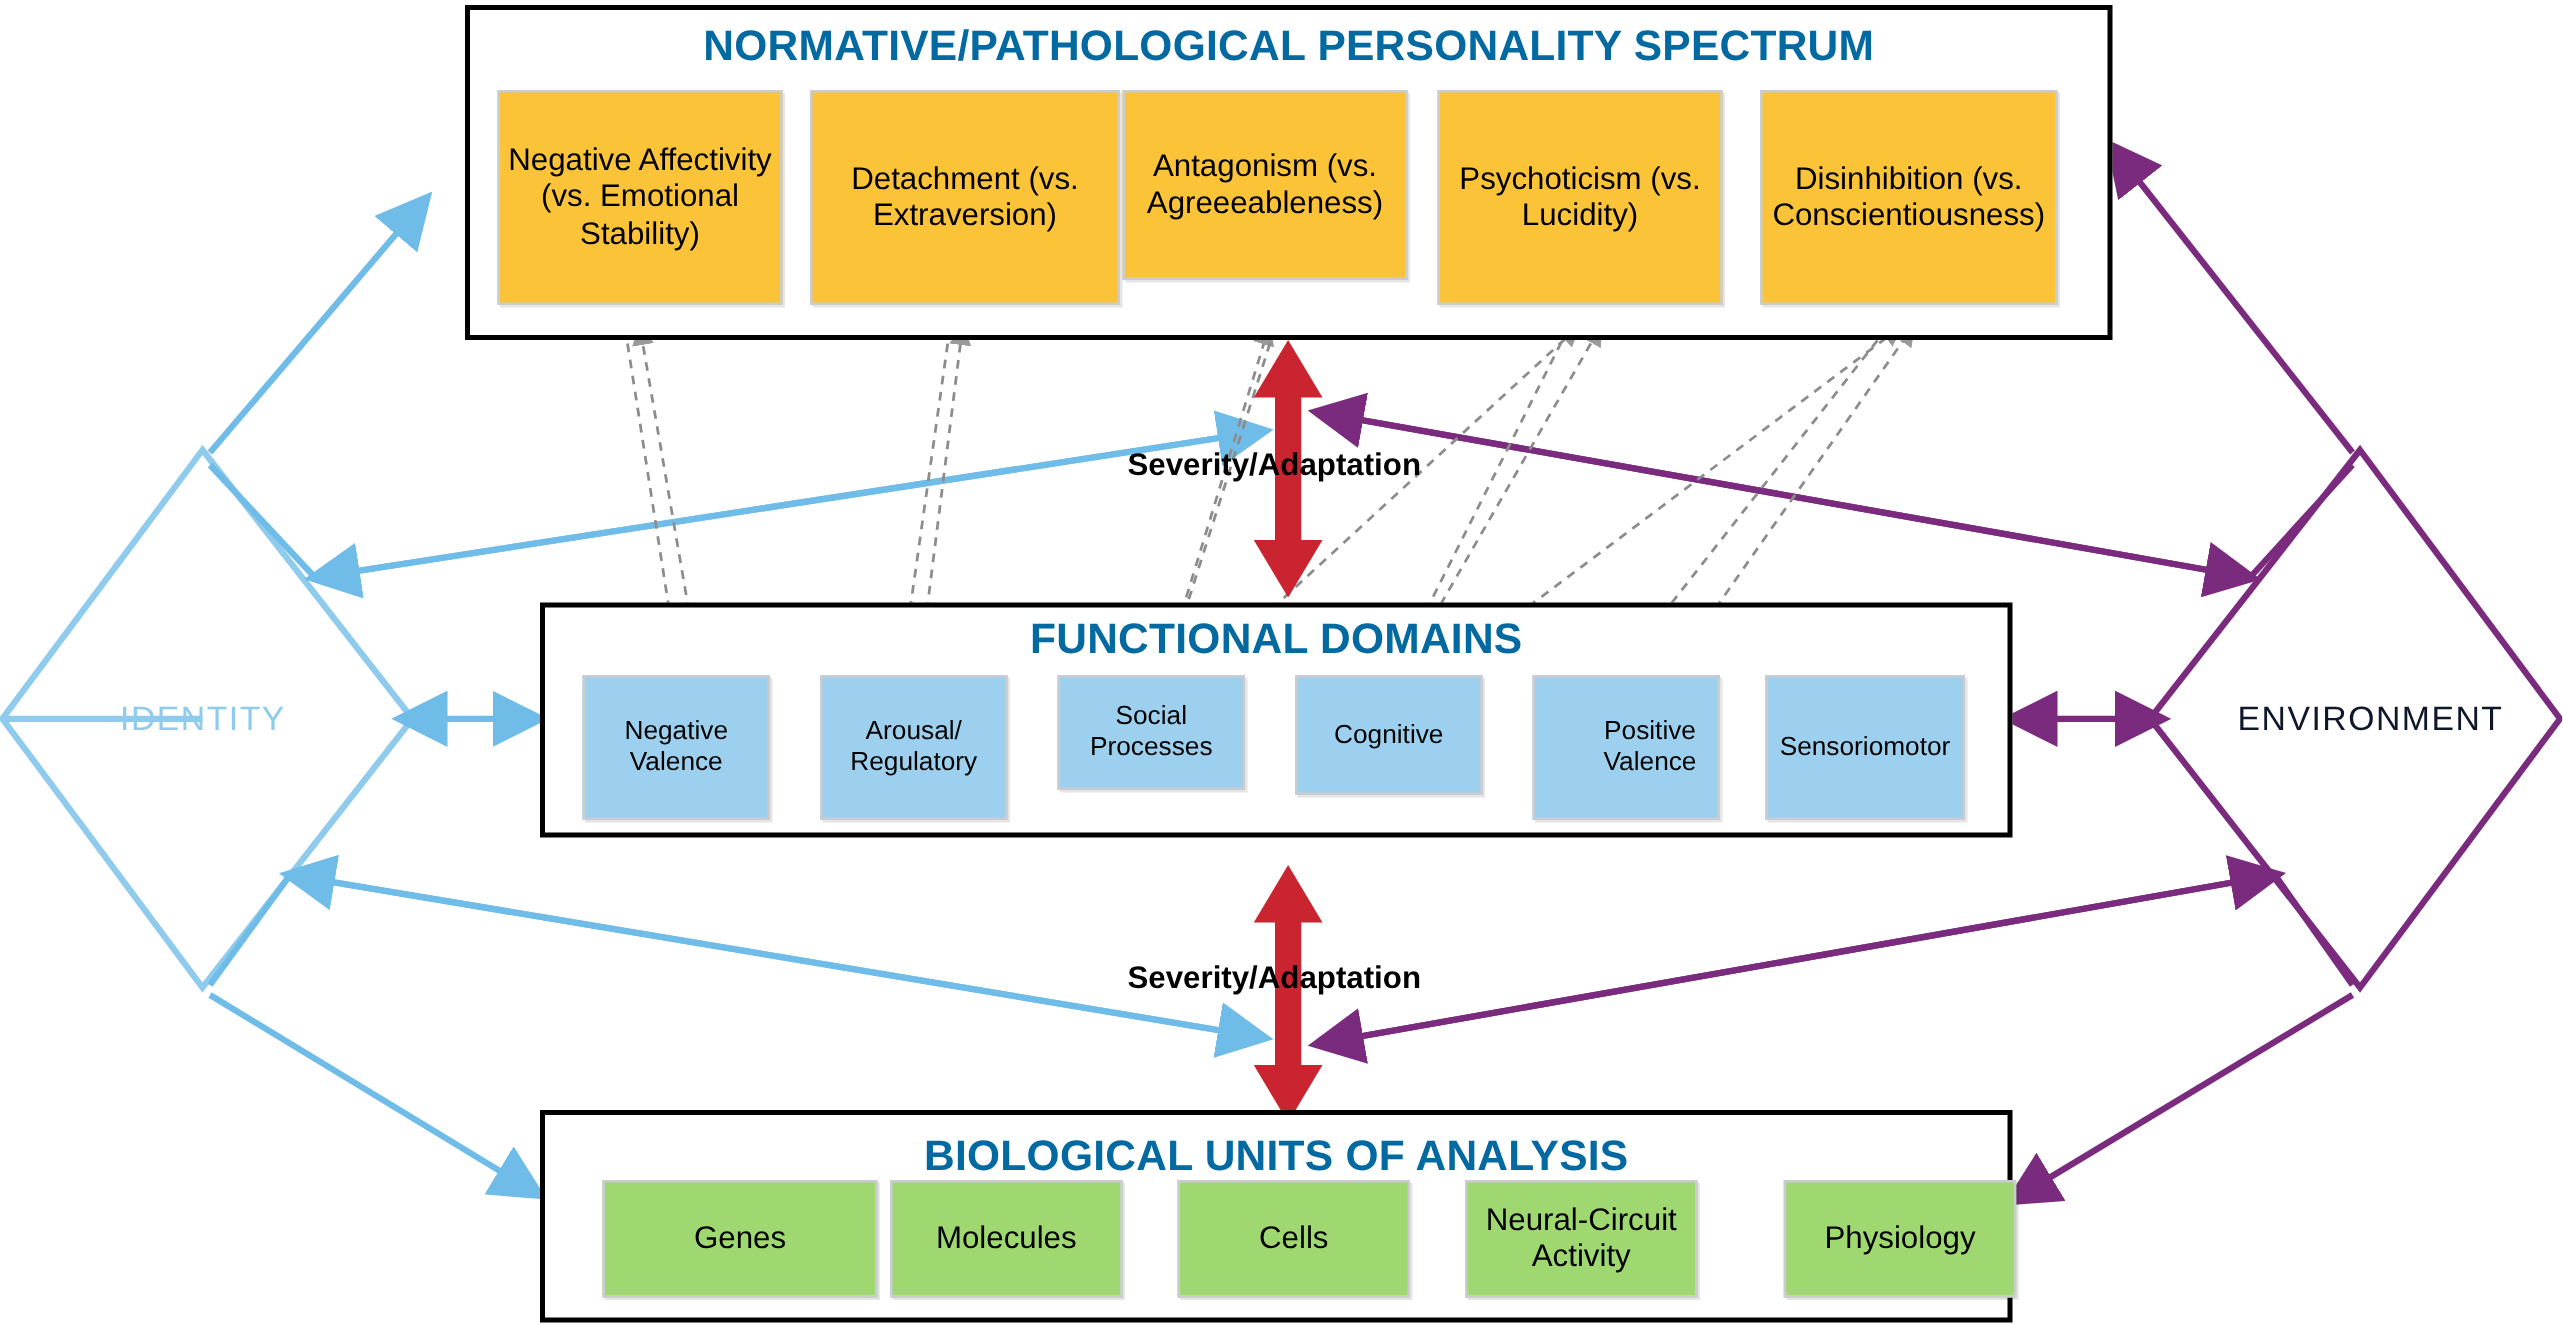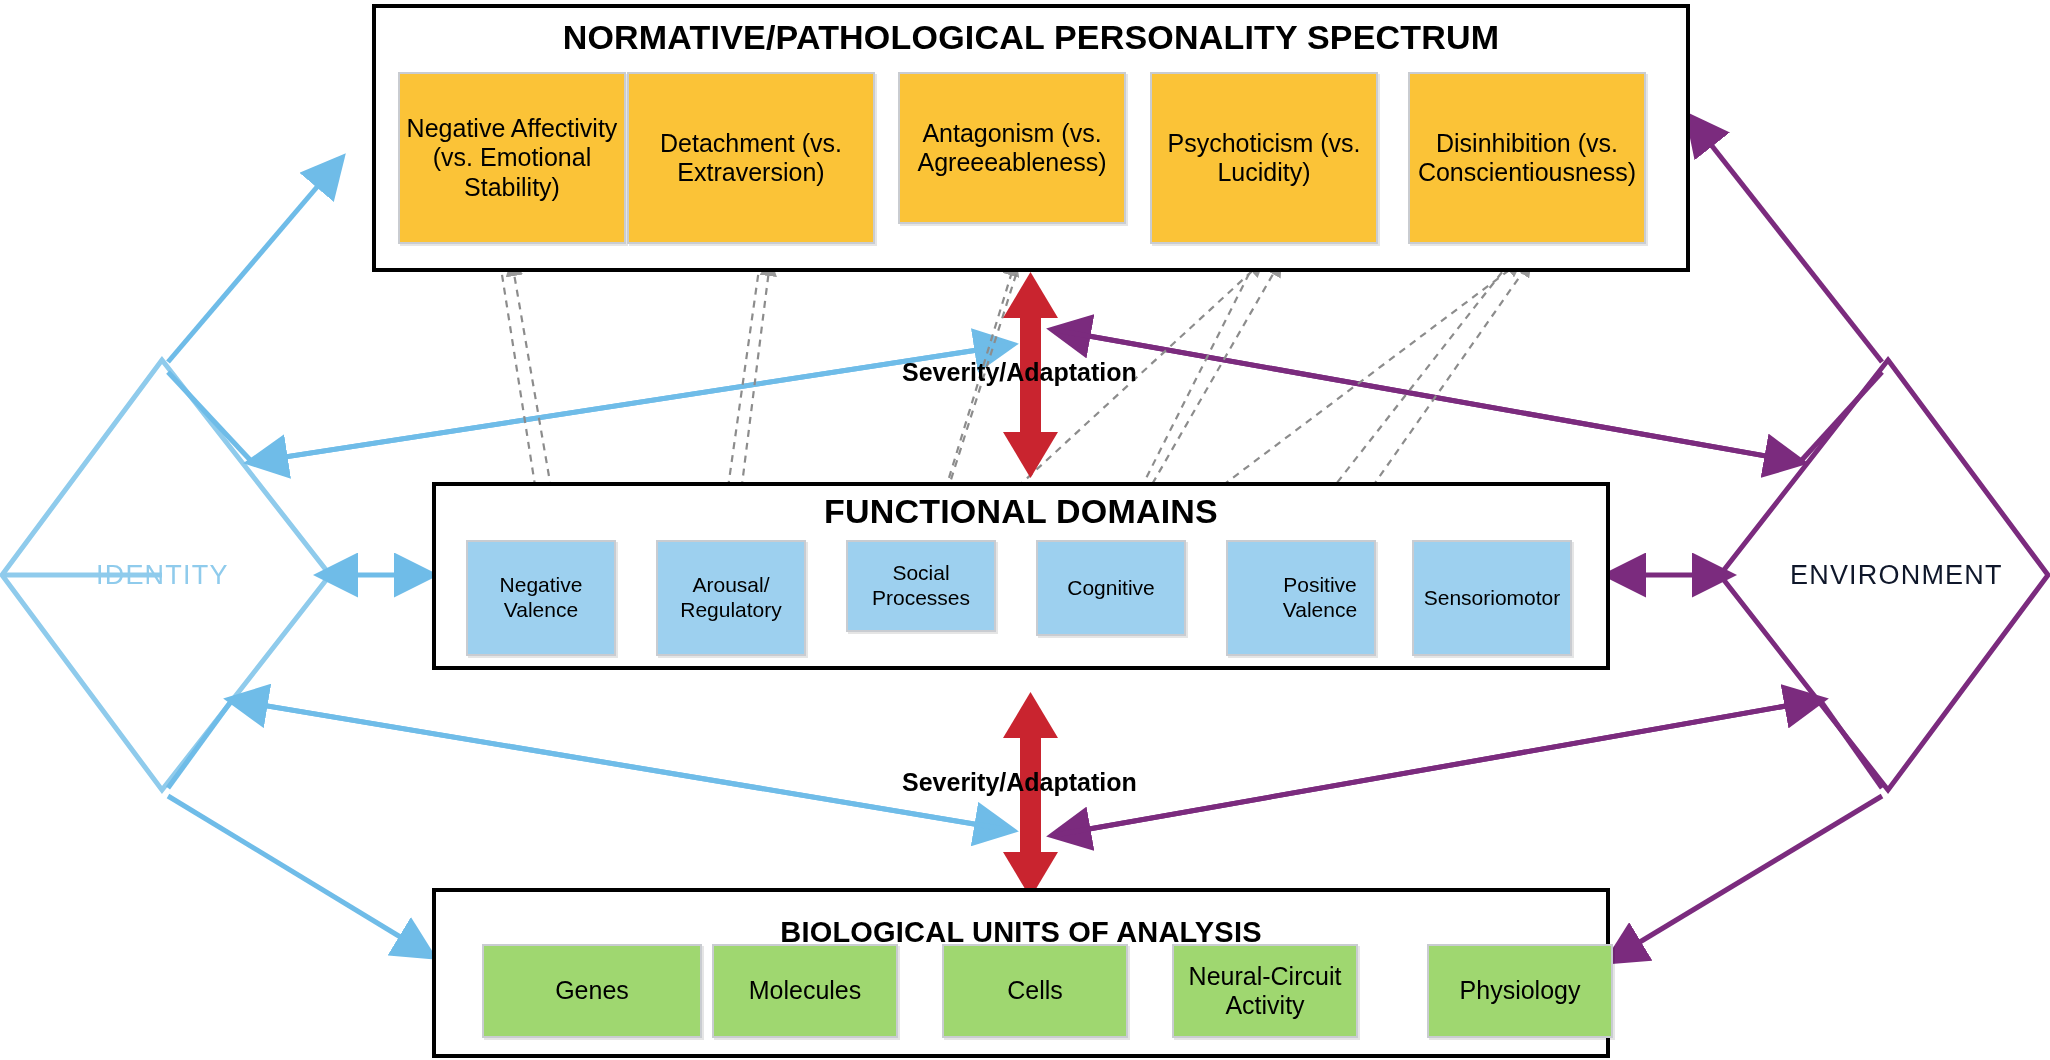--- a/index.html
+++ b/index.html
@@ -31,21 +31,21 @@
     box-sizing: border-box;
     background: #ffffff;
     border: 4px solid #000000;
   }
   .panel-title {
     position: absolute;
     left: 0;
     width: 100%;
     text-align: center;
     font-weight: bold;
-    color: #000000;
+    color: #0369a1;
     letter-spacing: 0.2px;
     white-space: nowrap;
   }
   
   .node {
     position: absolute;
     box-sizing: border-box;
     display: flex;
     align-items: center;
     justify-content: center;
@@ -182,38 +182,38 @@
       <polygon points="1030.5,692 1058,738 1003,738"></polygon>
       <polygon points="1030.5,898 1058,852 1003,852"></polygon>
     </g>
   </svg>
 
   <div class="panel" style="left:372px; top:4px; width:1318px; height:268px;">
     <div class="panel-title" style="top:10px; font-size:34px;">NORMATIVE/PATHOLOGICAL PERSONALITY SPECTRUM</div>
   </div>
 
   <div class="node spectrum" style="left:398px; top:72px; width:228px; height:172px;">Negative Affectivity (vs. Emotional Stability)</div>
-  <div class="node spectrum" style="left:627px; top:72px; width:248px; height:172px;">Detachment (vs. Extraversion)</div>
+  <div class="node spectrum" style="left:648px; top:72px; width:248px; height:172px;">Detachment (vs. Extraversion)</div>
   <div class="node spectrum" style="left:898px; top:72px; width:228px; height:152px;">Antagonism (vs. Agreeeableness)</div>
   <div class="node spectrum" style="left:1150px; top:72px; width:228px; height:172px;">Psychoticism (vs. Lucidity)</div>
   <div class="node spectrum" style="left:1408px; top:72px; width:238px; height:172px;">Disinhibition (vs. Conscientiousness)</div>
 
   <div class="panel" style="left:432px; top:482px; width:1178px; height:188px;">
     <div class="panel-title" style="top:6px; font-size:34px;">FUNCTIONAL DOMAINS</div>
   </div>
 
   <div class="node domain" style="left:466px; top:540px; width:150px; height:116px;">Negative Valence</div>
   <div class="node domain" style="left:656px; top:540px; width:150px; height:116px;">Arousal/ Regulatory</div>
   <div class="node domain" style="left:846px; top:540px; width:150px; height:92px;">Social Processes</div>
   <div class="node domain" style="left:1036px; top:540px; width:150px; height:96px;">Cognitive</div>
   <div class="node domain" style="left:1226px; top:540px; width:150px; height:116px;padding-left:42px;">Positive Valence</div>
   <div class="node domain" style="left:1412px; top:540px; width:160px; height:116px;">Sensoriomotor</div>
 
   <div class="panel" style="left:432px; top:888px; width:1178px; height:170px;">
-    <div class="panel-title" style="top:24px; font-size:29px;">BIOLOGICAL UNITS OF ANALYSIS</div>
+    <div class="panel-title" style="top:14px; font-size:34px;">BIOLOGICAL UNITS OF ANALYSIS</div>
   </div>
 
   <div class="node bio" style="left:482px; top:944px; width:220px; height:94px;">Genes</div>
   <div class="node bio" style="left:712px; top:944px; width:186px; height:94px;">Molecules</div>
   <div class="node bio" style="left:1172px; top:944px; width:186px; height:94px;">Neural-Circuit Activity</div>
   <div class="node bio" style="left:942px; top:944px; width:186px; height:94px;">Cells</div>
   <div class="node bio" style="left:1402px; top:944px; width:186px; height:94px;margin-left:25px;">Physiology</div>
 
   <div class="diamond-label identity" style="left:96px; top:560px;">IDENTITY</div>
   <div class="diamond-label environment" style="left:1790px; top:560px;">ENVIRONMENT</div>

